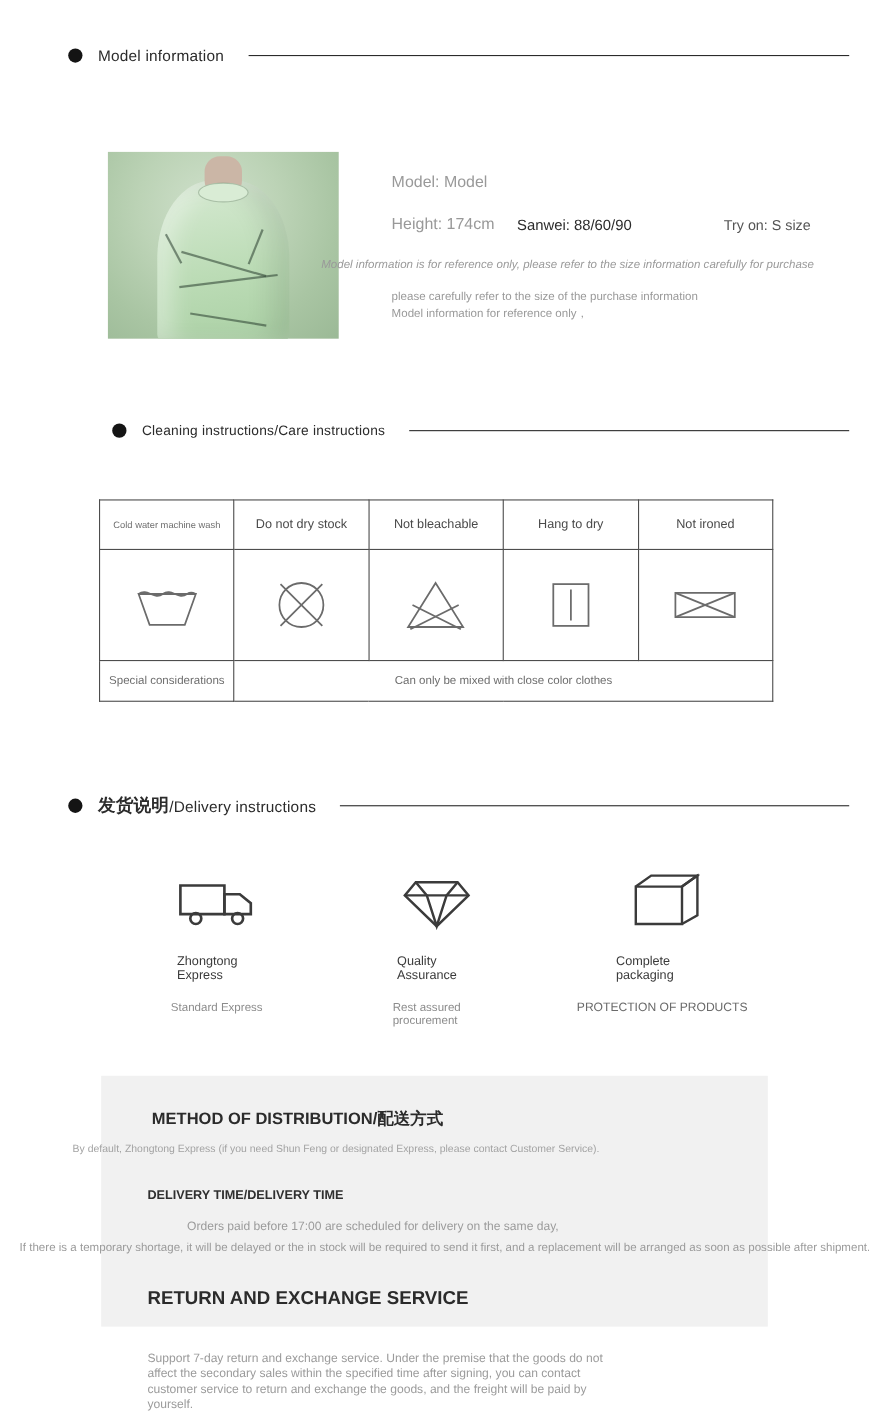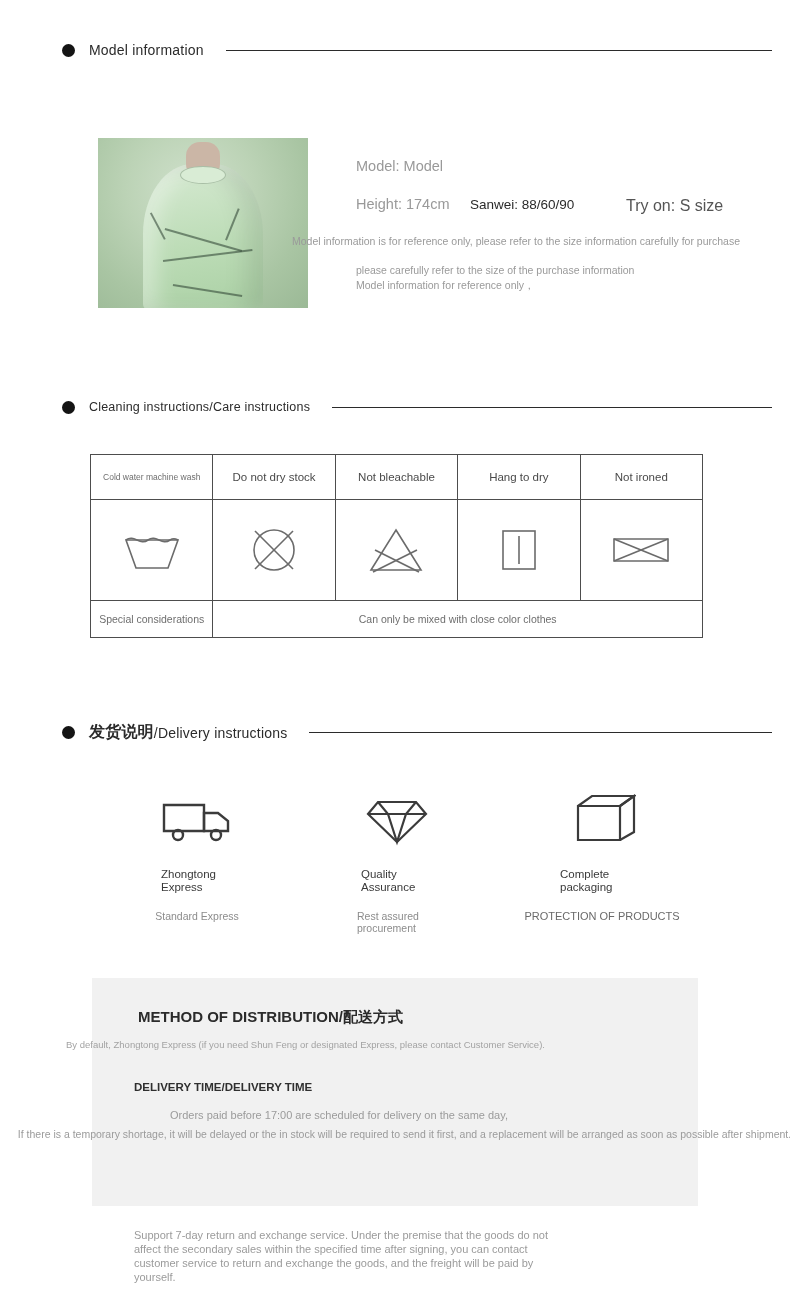--- a/index.html
+++ b/index.html
@@ -110,32 +110,32 @@
   .seam.s1 { left: 22px; top: 64px; width: 80px; transform: rotate(16deg); }
   .seam.s2 { left: 20px; top: 96px; width: 90px; transform: rotate(-7deg); }
   .seam.s3 { left: 30px; top: 120px; width: 70px; transform: rotate(9deg); }
   .seam.s4 { left: 8px;  top: 48px; width: 30px; transform: rotate(62deg); }
   .seam.s5 { left: 96px; top: 44px; width: 34px; transform: rotate(112deg); }
 
   .model-lines { position: absolute; }
   .m-line1 { left: 356px; top: 158px; font-size: 14.5px; color: #999; }
   .m-line2 { left: 356px; top: 196px; font-size: 14.5px; color: #999; }
   .m-line3 { left: 470px; top: 197px; font-size: 13.5px; color: #2b2b2b; }
-  .m-line4 { left: 626px; top: 197px; font-size: 16px; color: #555; }
+  .m-line4 { left: 658px; top: 197px; font-size: 13px; color: #555; }
   .m-note1 {
     left: 292px; top: 234px; width: 452px;
-    font-size: 10.5px; color: #9a9a9a; line-height: 15px;
+    font-size: 10.5px; color: #9a9a9a; line-height: 15px; font-style: italic;
   }
   .m-note2 {
     left: 356px; top: 263px; width: 400px;
     font-size: 10.5px; color: #9a9a9a; line-height: 15px;
   }
 
   
-  #care-head { top: 400px; }
+  #care-head { top: 384px; margin-left: 40px; }
   #care-head .section-title { font-size: 12.5px; }
 
   .care-table {
     position: absolute;
     left: 90px;
     top: 454px;
     width: 613px;
     border: 1px solid #4d4d4d;
     border-collapse: collapse;
     table-layout: fixed;
@@ -390,14 +390,15 @@
   <div class="ship-title">Complete packaging</div>
   <div class="ship-sub dark">PROTECTION OF PRODUCTS</div>
 </div>
 
 <div class="method-panel">
   <div class="mp-h1">METHOD OF DISTRIBUTION/配送方式</div>
   <div class="mp-note">By default, Zhongtong Express (if you need Shun Feng or designated Express, please contact Customer Service).</div>
   <div class="mp-h2">DELIVERY TIME/DELIVERY TIME</div>
   <div class="mp-p1">Orders paid before 17:00 are scheduled for delivery on the same day,</div>
   <div class="mp-wide">If there is a temporary shortage, it will be delayed or the in stock will be required to send it first, and a replacement will be arranged as soon as possible after shipment.</div>
+  <div class="mp-h3">RETURN AND EXCHANGE SERVICE</div>
   <div class="mp-p2">Support 7-day return and exchange service. Under the premise that the goods do not affect the secondary sales within the specified time after signing, you can contact customer service to return and exchange the goods, and the freight will be paid by yourself.</div>
 </div>
 
 </body></html>

